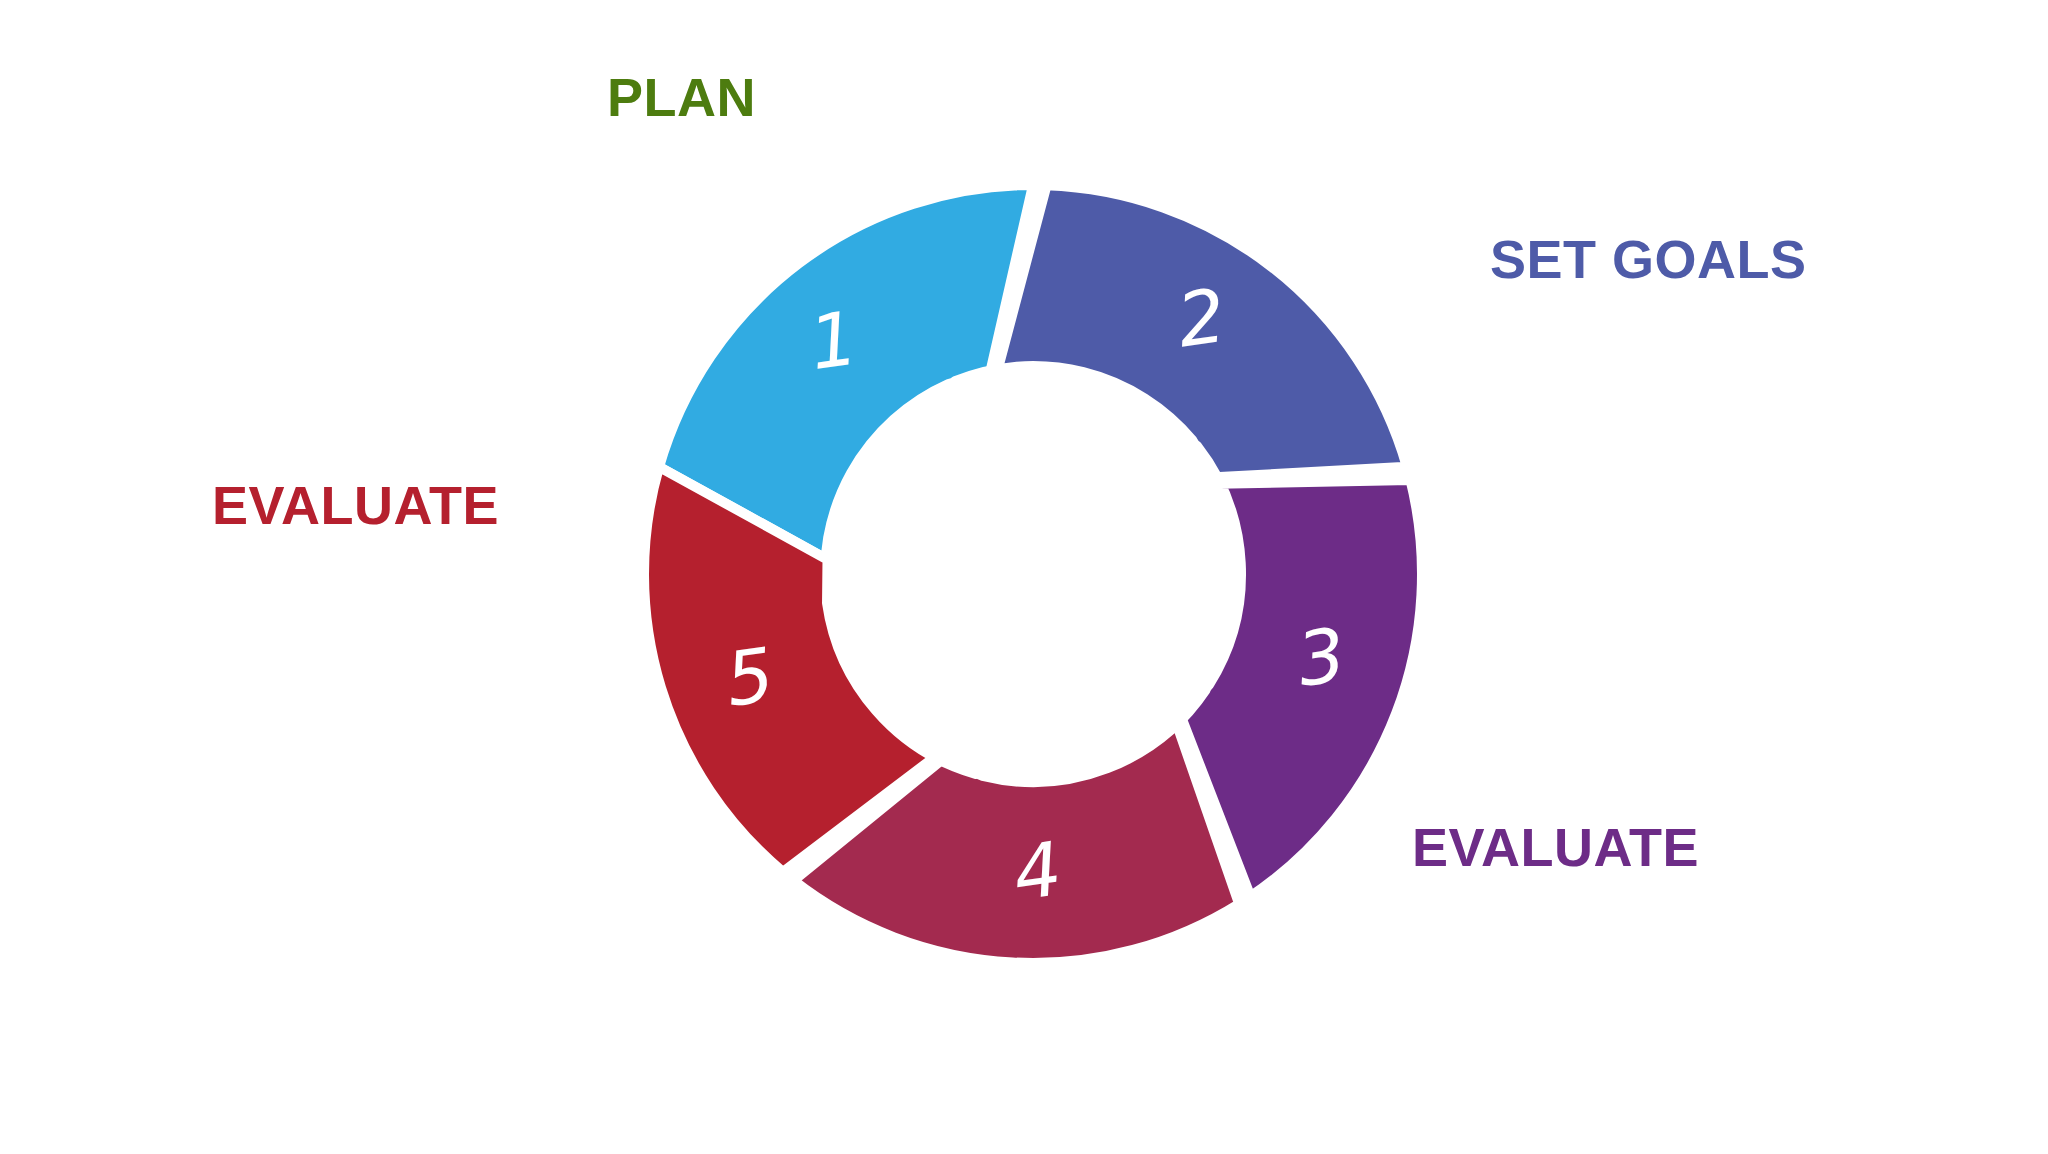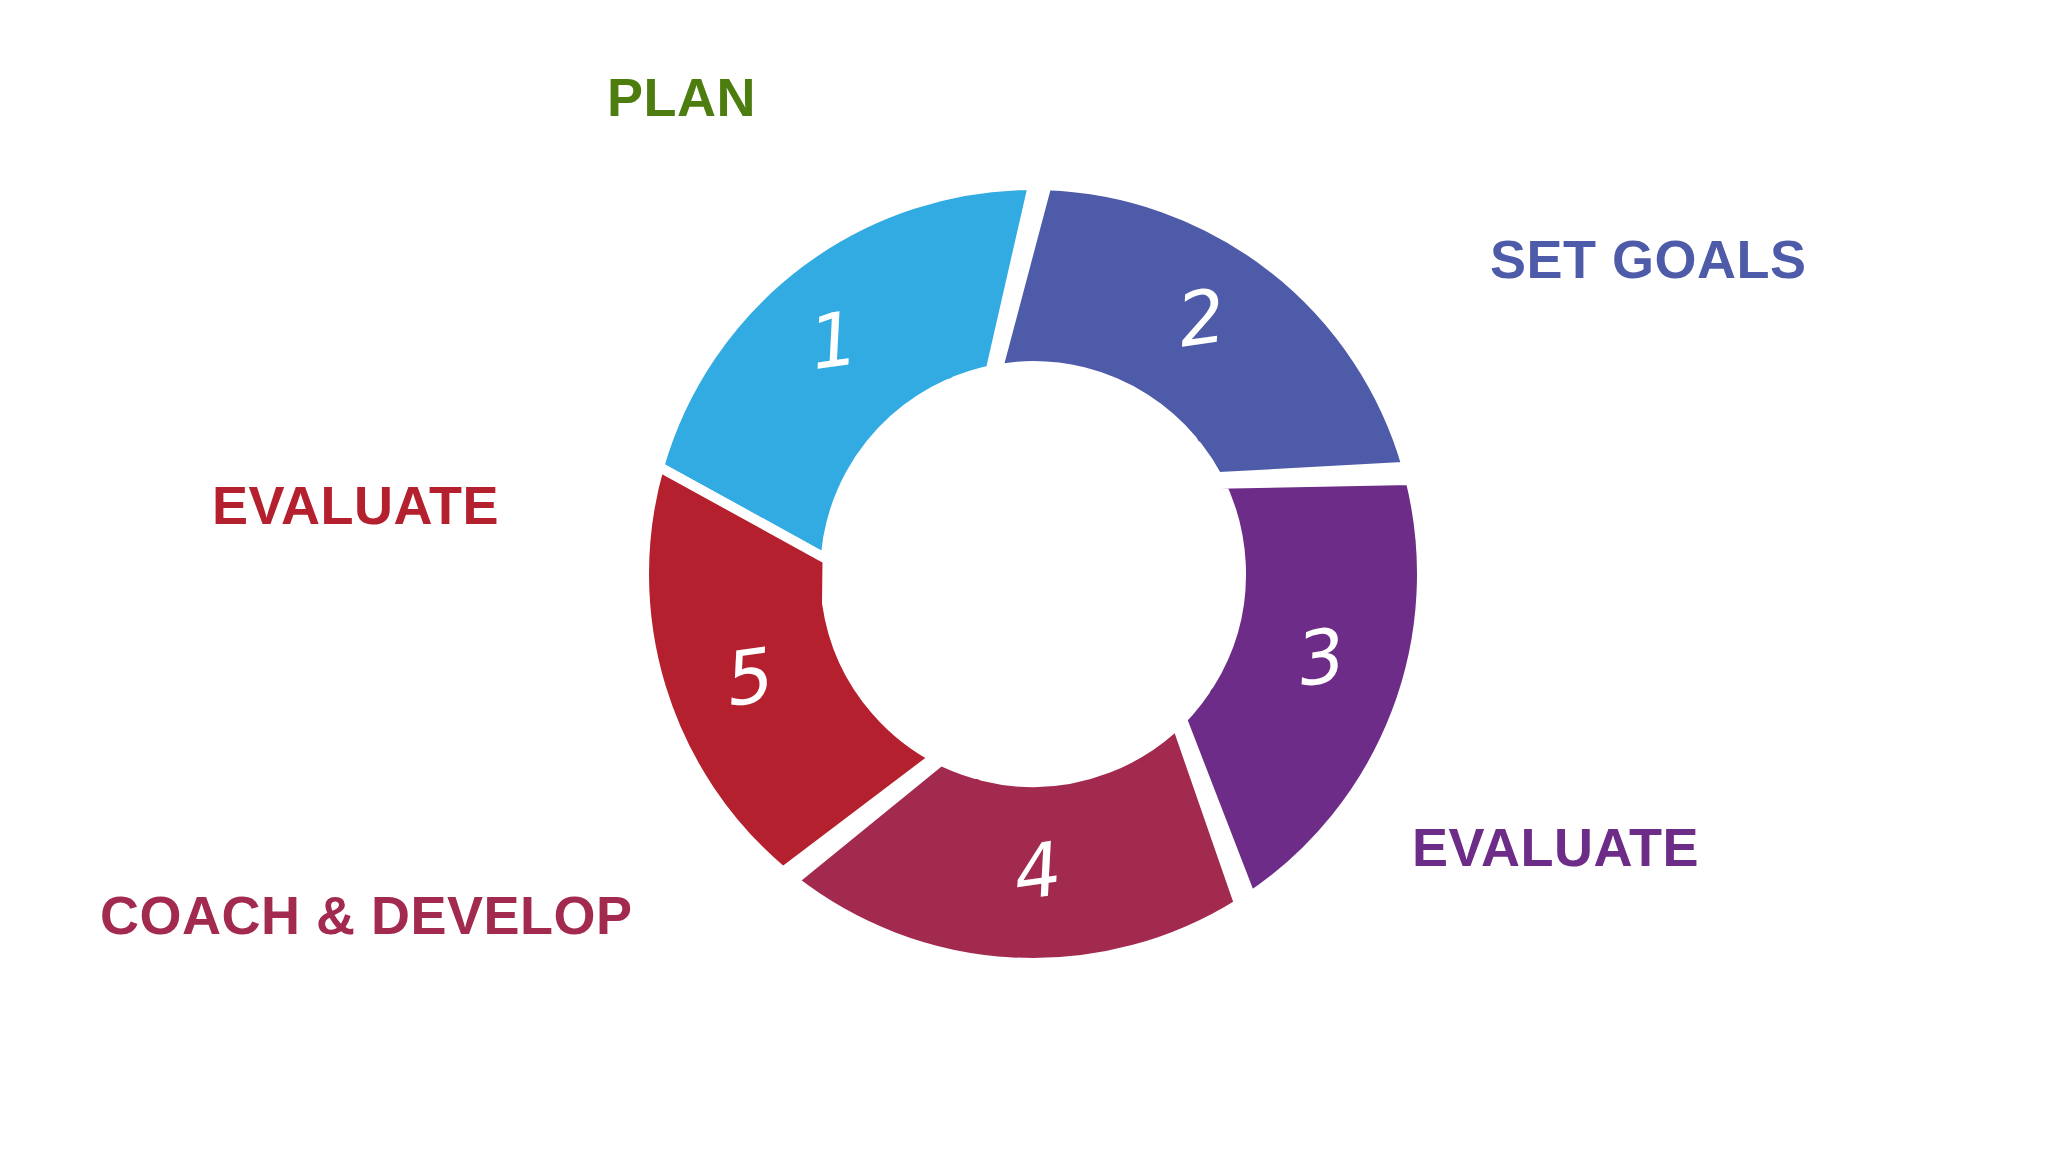--- a/index.html
+++ b/index.html
@@ -76,17 +76,16 @@
         <text x="750.59" y="682.41" class="seg-number" transform="rotate(-8 750.59 682.41)">5</text>
       </g>
   </svg>
 
   <div class="stage-label" id="label-plan">PLAN</div>
 
   <div class="stage-label" id="label-goals">SET GOALS</div>
 
   <div class="stage-label" id="label-monitor">EVALUATE</div>
 
-  <div class="stage-label" id="label-coach">COACH &amp; DEVELOP</div>
 
   <div class="stage-label" id="label-eval">EVALUATE</div>
 
 </div>
 
 </body></html>

